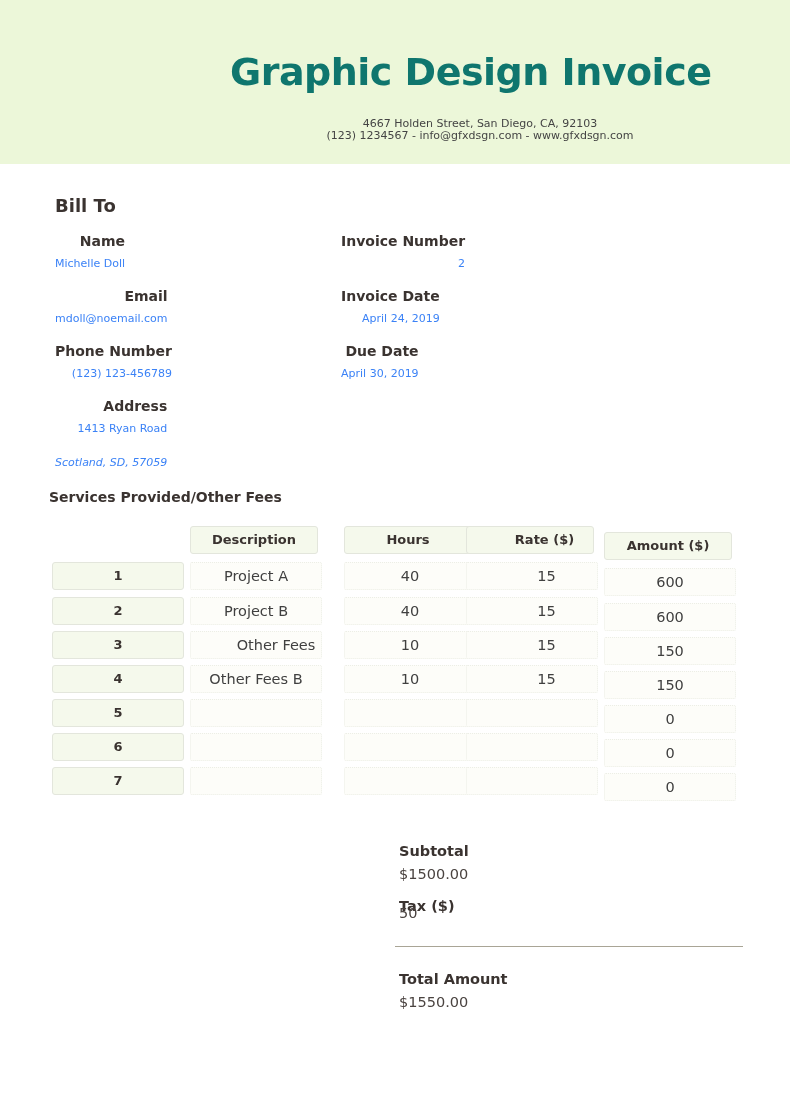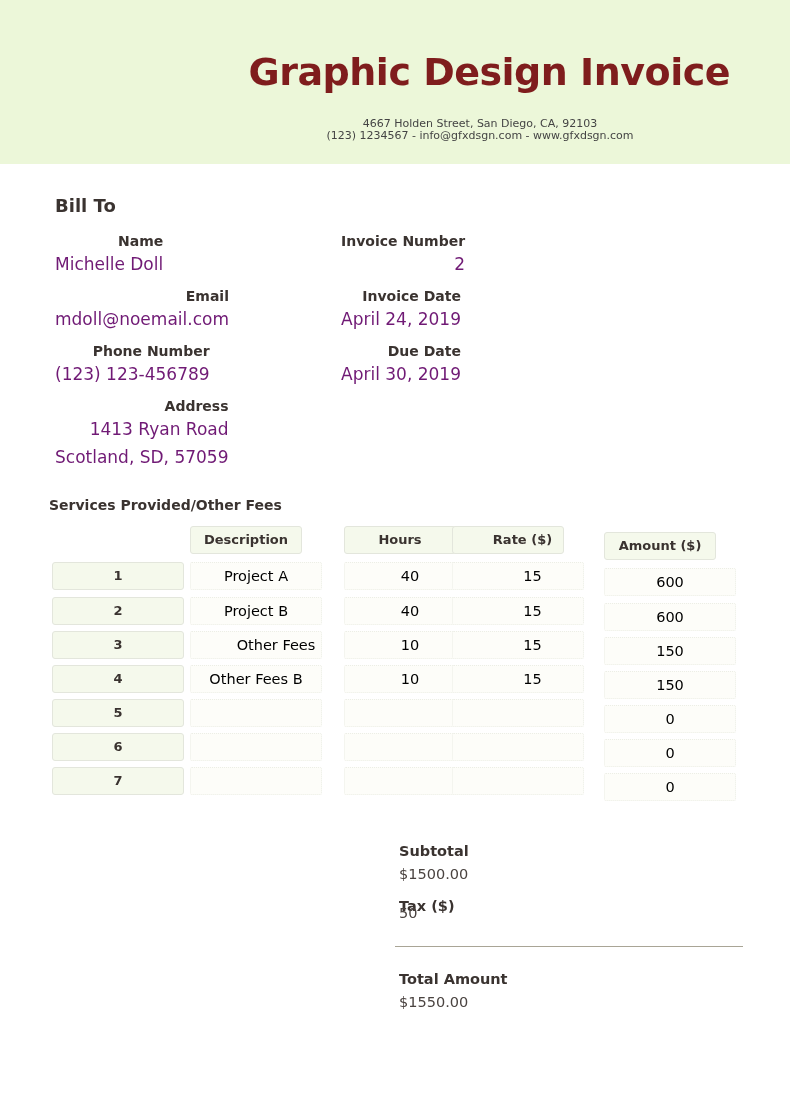--- a/index.html
+++ b/index.html
@@ -5,53 +5,53 @@
     * { box-sizing: border-box; margin: 0; padding: 0; }
     html, body { width: 790px; height: 1118px; background: #ffffff; overflow: hidden; }
     body { font-family: "DejaVu Sans", sans-serif; color: #3a3330; position: relative; }
 
     .header-band {
       position: absolute; left: 0; top: 0; width: 790px; height: 164px;
       background: #ecf7d9;
     }
     .title {
       position: absolute; left: 230px; width: 500px; top: 50px;
-      text-align: right; font-size: 38px; font-weight: bold; color: #7f1d1d;
+      text-align: left; font-size: 38px; font-weight: bold; color: #0f766e;
       letter-spacing: -0.5px;
     }
     .addr {
       position: absolute; left: 230px; width: 500px; text-align: center;
       font-size: 11px; color: #444;
     }
     .addr.l1 { top: 117px; }
     .addr.l2 { top: 129px; }
 
     .bill-to { position: absolute; left: 55px; top: 195px; font-size: 18px; font-weight: bold; text-align: center; }
     .field { position: absolute; text-align: right; }
     .field .lbl { font-size: 14px; font-weight: bold; color: #3a3330; line-height: 18px; }
-    .field .val { font-size: 17px; color: #701a75; line-height: 18px; margin-top: 5px; }
+    .field .val { font-size: 11px; color: #3b82f6; line-height: 18px; margin-top: 5px; }
 
-    .services-title { position: absolute; left: 49px; top: 489px; font-size: 14px; font-weight: bold; margin-top: 8px; }
+    .services-title { position: absolute; left: 49px; top: 489px; font-size: 14px; font-weight: bold; }
 
     .th {
-      position: absolute; top: 526px; height: 28px; width: 112px;
+      position: absolute; top: 526px; height: 28px; width: 128px;
       background: #f5f9ec; border: 1px solid #e3e6dc; border-radius: 3px;
       font-size: 13px; font-weight: bold; text-align: center; line-height: 26px;
     }
     .rownum {
       position: absolute; left: 52px; width: 132px; height: 28px;
       background: #f5f9ec; border: 1px solid #e3e6dc; border-radius: 3px;
       font-size: 13px; font-weight: bold; text-align: center; line-height: 26px;
     }
     .cell {
       position: absolute; width: 132px; height: 28px;
       background: #fdfdf9; border: 1px dotted #eceee6; border-radius: 2px;
-      font-size: 14.5px; color: #000000; text-align: center; line-height: 26px;
+      font-size: 14.5px; color: #404040; text-align: center; line-height: 26px;
     }
-    .c1 { left: 190px; } .c2 { left: 344px; } .c3 { left: 452px; padding-left: 29px; } .c4 { left: 604px; margin-top: 6px; }
+    .c1 { left: 190px; } .c2 { left: 344px; } .c3 { left: 466px; padding-left: 29px; } .c4 { left: 604px; margin-top: 6px; }
 
     .totals-lbl { position: absolute; left: 399px; font-size: 14.5px; font-weight: bold; }
     .totals-val { position: absolute; left: 399px; font-size: 14.5px; color: #4a4340; }
     .divider { position: absolute; left: 395px; top: 946px; width: 348px; height: 1px; background: #a9a596; }
   </style>
 </head>
 <body>
 
 <div class="header-band"></div>
 <div class="title">Graphic Design Invoice</div>
@@ -68,21 +68,21 @@
   <div class="lbl">Email</div>
   <div class="val">mdoll@noemail.com</div>
 </div>
 <div class="field" style="left:55px; top:342px;">
   <div class="lbl">Phone Number</div>
   <div class="val">(123) 123-456789</div>
 </div>
 <div class="field" style="left:55px; top:397px;">
   <div class="lbl">Address</div>
   <div class="val">1413 Ryan Road</div>
-  <div class="val" style="margin-top:10px;">Scotland, SD, 57059</div>
+  <div class="val" style="margin-top:16px;font-style:italic;">Scotland, SD, 57059</div>
 </div>
 
 <div class="field" style="left:341px; top:232px;">
   <div class="lbl">Invoice Number</div>
   <div class="val">2</div>
 </div>
 <div class="field" style="left:341px; top:287px;">
   <div class="lbl">Invoice Date</div>
   <div class="val">April 24, 2019</div>
 </div>

